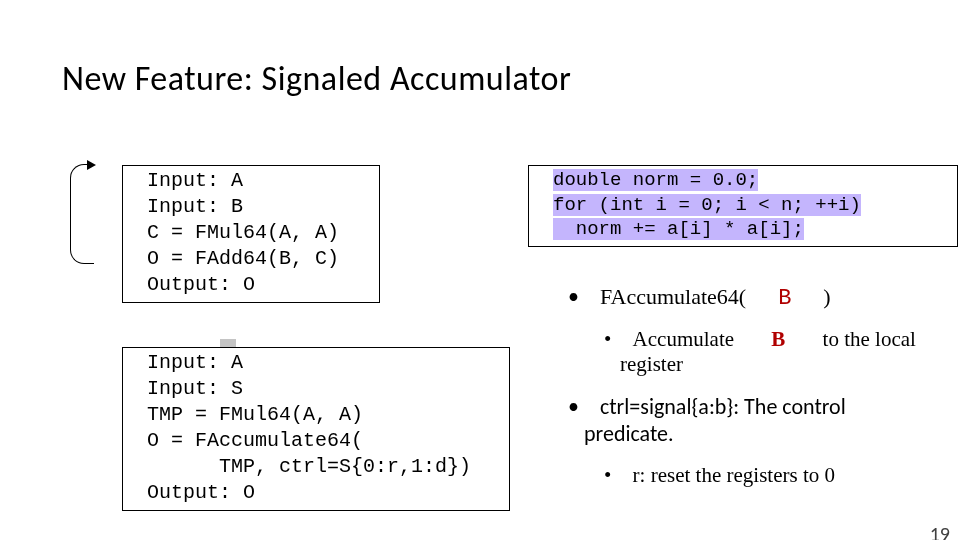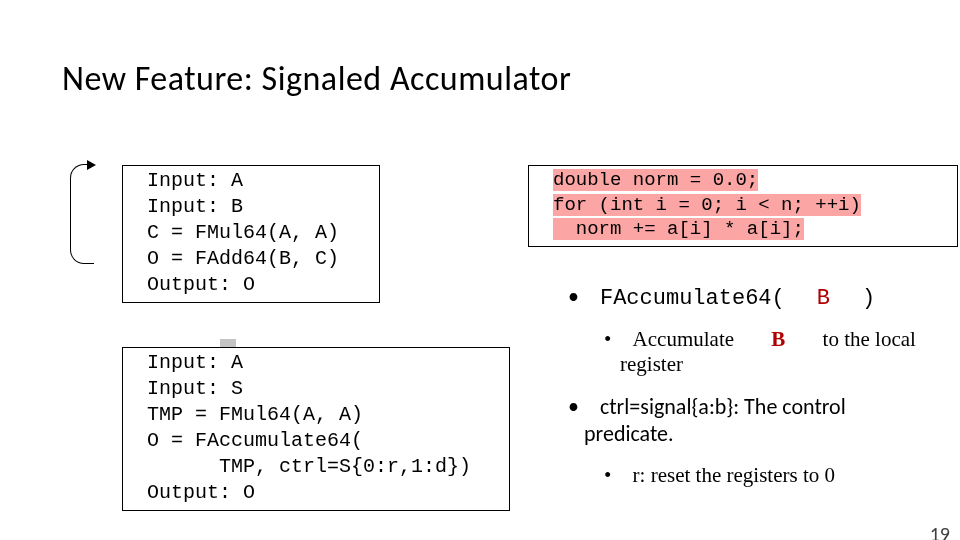--- a/index.html
+++ b/index.html
@@ -75,29 +75,29 @@
 
   .bullets {
     margin-top: 36px;
     font-size: 22px;
     color: #000;
   }
   .bullets ul { list-style: none; padding-left: 0; }
   .bullets .lvl1 { padding-left: 24px; text-indent: -16px; margin-bottom: 2px; }
   .bullets .lvl2 { padding-left: 60px; text-indent: -16px; margin-bottom: 2px; font-size: 21px; font-family: Liberation Serif, serif; }
   .bullets .dot::before { content: "• "; }
-  .mono { font-family: Liberation Mono, monospace; }
+  .mono { font-family: Liberation Serif, serif; }
   .arg-b { color: #b00000; font-family: Consolas, "Courier New", monospace; }
   .bold-b { color: #b00000; font-weight: 600; }
 
   .pagenum {
     position: absolute; right: 26px; bottom: 10px;
     font-size: 20px; color: #404040;
   }
-  .hl { background: #fca5a5; text-align: right; }
+  .hl { background: #c4b5fd; text-align: right; }
 </style>
 </head>
 <body>
 
 <div class="title">New Feature: Signaled Accumulator</div>
 
 <div class="loop-arc"></div>
 
 <div class="content">
 

